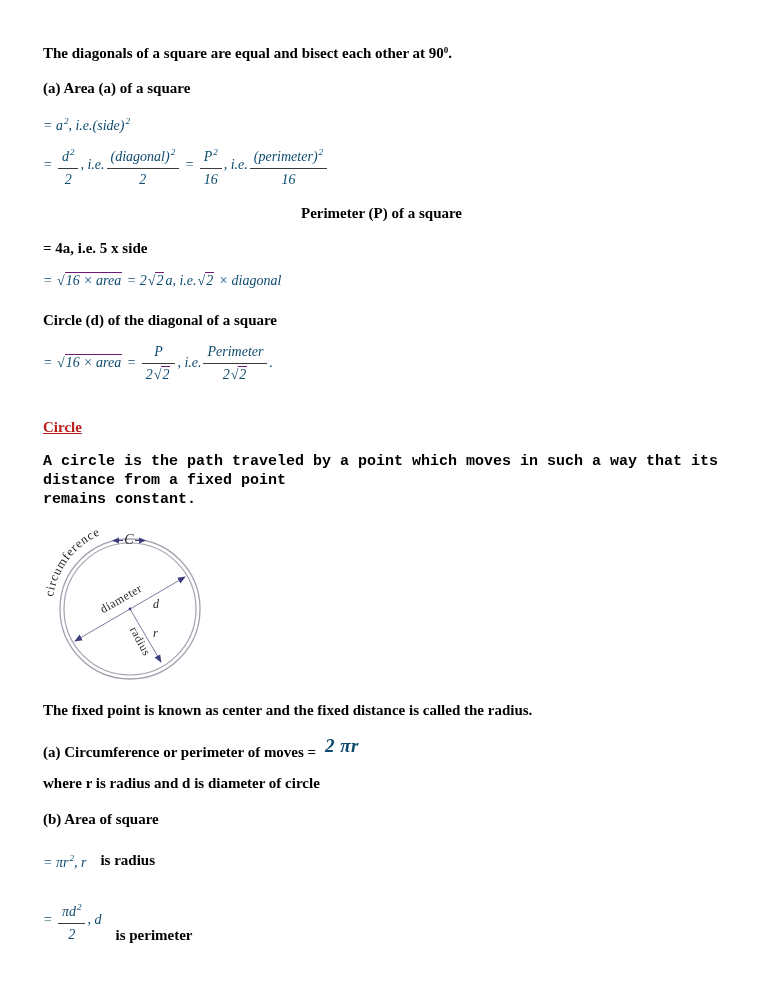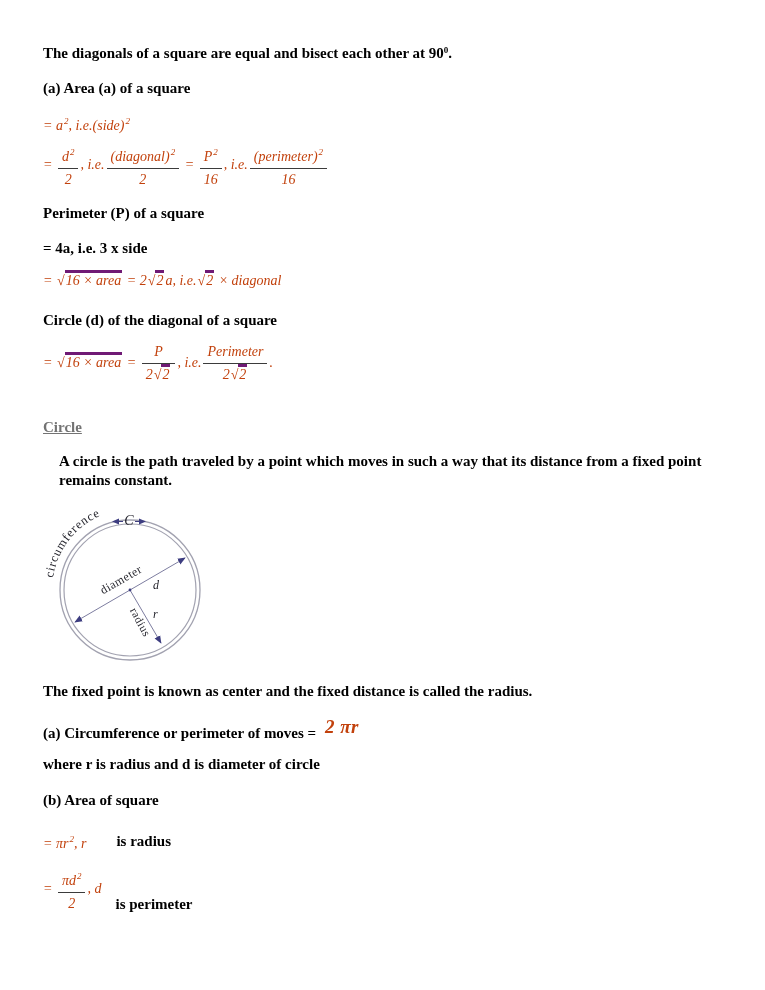--- a/index.html
+++ b/index.html
@@ -12,73 +12,73 @@
     background:#ffffff;
     font-family:"Liberation Serif",serif;
   }
   .b{
     font-weight:bold;font-size:15px;color:#000;
     margin:0;line-height:19px;
   }
   .intro{margin:0 0 16px;}
   .intro sup{font-size:9px;vertical-align:5px;}
   .h-area{margin:0 0 13px;}
-  .h-perim{margin:0 0 16px;}
+  .h-perim{margin:0 0 16px;text-align:center;}
   .l-4a{margin:0 0 13px;}
   .h-diag{margin:0 0 12px;}
-  .h-circle{margin:0 0 15px;color:#737373;text-decoration:underline;}
-  .para{margin:0 16px 12px;}
+  .h-circle{margin:0 0 15px;color:#b91c1c;text-decoration:underline;}
+  .para{margin:0 0 12px;font-family:Liberation Mono, monospace;}
   .l-fixed{margin:0 0 16px;}
   .l-circum{margin:0 0 12px;}
   .l-where{margin:0 0 17px;}
   .h-areab{margin:0 0 19px;}
 
   .math{
     font-family:"Liberation Serif",serif;font-style:italic;
-    font-size:14px;color:#c2410c;line-height:20px;
+    font-size:14px;color:#0c4a6e;line-height:20px;
   }
   .math sup{font-size:9px;vertical-align:6px;margin-left:1px;}
   .frac{display:inline-block;vertical-align:middle;text-align:center;margin:0 2px;}
   .frac .num{display:block;padding:0 4px 1px;}
   .frac .den{display:block;border-top:1px solid #3b3b3b;padding:1px 4px 0;}
   .sqrt{white-space:nowrap;margin:0 1px;}
   .sqrt .rsign{font-style:normal;}
-  .sqrt .rad{border-top:3px solid #701a75;padding:0 1px;}
+  .sqrt .rad{border-top:1px solid #701a75;padding:0 1px;}
 
   .f1{margin:0 0 6px;}
   .f2{margin:0 0 14px;}
   .f3{margin:0 0 20px;}
   .f4{margin:0 0 3px;}
   .f5{margin:0 0 33px;}
 
   .raised{vertical-align:5px;font-size:19px;margin-left:5px;letter-spacing:0.5px;}
 
   .diagram{margin:0 0 2px 2px;}
   .diagram svg{display:block;}
 
   .row{display:flex;align-items:center;}
   .row .b{margin-left:14px;}
-  .row-r{margin:0 0 12px;gap:16px;}
+  .row-r{margin:0 0 24px;}
   .row-d{margin:0;align-items:flex-end;}
   .row-d .b{margin-left:14px;}
 </style>
 </head>
 <body>
 
 <div class="page">
 
   <p class="b intro"><span>The diagonals of a square are equal and bisect each other at 90</span><sup>0</sup><span>.</span></p>
 
   <p class="b h-area">(a) Area (a) of a square</p>
 
   <div class="math f1">= a<sup>2</sup>, i.e.(side)<sup>2</sup></div>
   <div class="math f2">= <span class="frac"><span class="num">d<sup>2</sup></span><span class="den">2</span></span>, i.e.<span class="frac"><span class="num">(diagonal)<sup>2</sup></span><span class="den">2</span></span> = <span class="frac"><span class="num">P<sup>2</sup></span><span class="den">16</span></span>, i.e.<span class="frac"><span class="num">(perimeter)<sup>2</sup></span><span class="den">16</span></span></div>
 
   <p class="b h-perim">Perimeter (P) of a square</p>
-  <p class="b l-4a">= 4a, i.e. 3 x side</p>
+  <p class="b l-4a">= 4a, i.e. 5 x side</p>
   <div class="math f3">= <span class="sqrt"><span class="rsign">√</span><span class="rad">16 × area</span></span> = 2<span class="sqrt"><span class="rsign">√</span><span class="rad">2</span></span>a, i.e.<span class="sqrt"><span class="rsign">√</span><span class="rad">2</span></span> × diagonal</div>
 
   <p class="b h-diag">Circle (d) of the diagonal of a square</p>
   <div class="math f5">= <span class="sqrt"><span class="rsign">√</span><span class="rad">16 × area</span></span> = <span class="frac"><span class="num">P</span><span class="den">2<span class="sqrt"><span class="rsign">√</span><span class="rad">2</span></span></span></span>, i.e.<span class="frac"><span class="num">Perimeter</span><span class="den">2<span class="sqrt"><span class="rsign">√</span><span class="rad">2</span></span></span></span>.</div>
 
   <p class="b h-circle">Circle</p>
 
   <p class="b para"><span>A circle is the path traveled by a point which moves in such a way that its distance from a fixed point</span><br><span>remains constant.</span></p>
 
   <div class="diagram">

